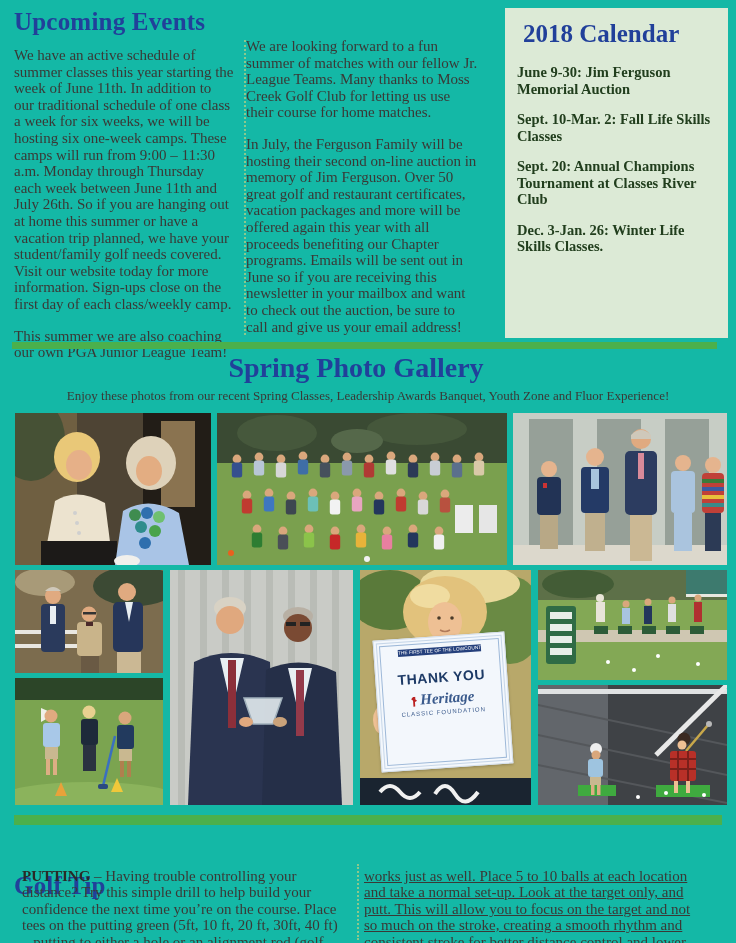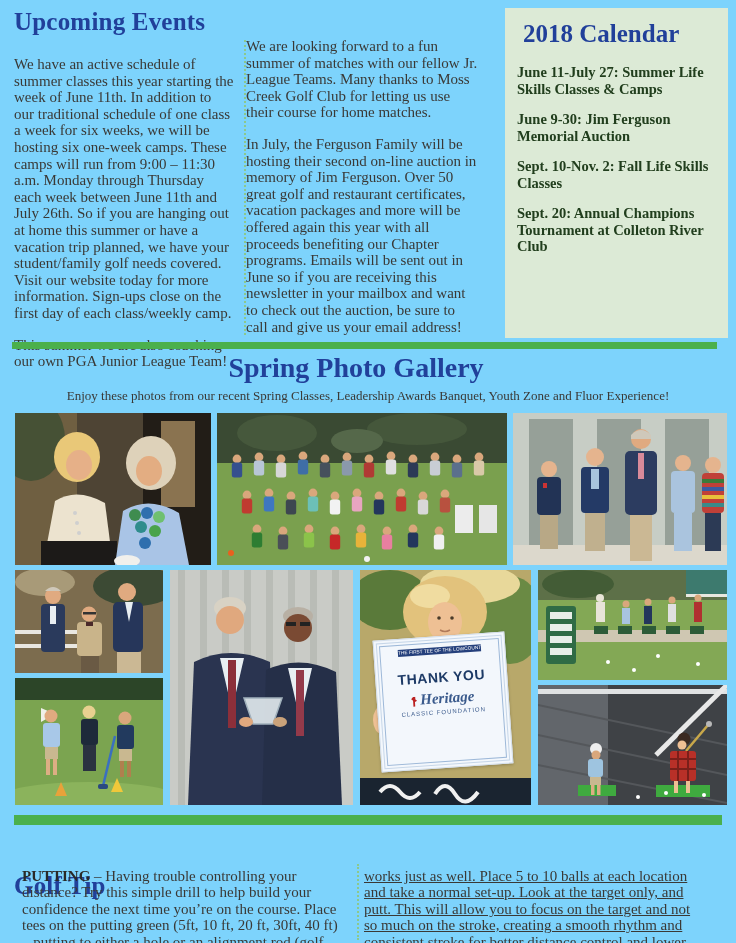--- a/index.html
+++ b/index.html
@@ -1,29 +1,29 @@
 <!DOCTYPE html>
 <html><head>
 <meta charset="utf-8">
 <style>
   html,body{margin:0;padding:0;}
-  #page{position:relative;width:736px;height:943px;background:#7dd3fc;overflow:hidden;
+  #page{position:relative;width:736px;height:943px;background:#14b8a6;overflow:hidden;
         font-family:"Liberation Serif",serif;color:#3a3936;}
   
   .h-blue{color:#21409a;font-weight:bold;margin:0;}
   .h1{font-size:25px;letter-spacing:.2px;}
   .h-gallery{font-size:28px;text-align:center;}
   
   .col-upcoming{position:absolute;left:14px;top:8px;width:221px;}
   .col-summer{position:absolute;left:246px;top:38px;width:233px;}
   .body-p{font-size:15px;line-height:16.6px;margin:0 0 15px 0;}
   .vdot{position:absolute;border-left:2px dotted #8cc88c;}
   #vdot-top{left:244px;top:40px;height:295px;}
   #vdot-golf{left:357px;top:864px;height:76px;}
-  .col-upcoming .body-p:first-of-type{margin-top:20px;}
+  .col-upcoming .body-p:first-of-type{margin-top:11px;}
   
   .calendar{position:absolute;left:505px;top:8px;width:223px;height:330px;
             background:#dcead6;box-sizing:border-box;padding:12px 11px 0 12px;}
   .cal-title{font-size:25px;margin:0 0 16px 6px;}
   .cal-item{font-size:14.5px;line-height:16.5px;font-weight:bold;color:#213e1d;margin:0 0 14px 0;}
   
   .greenbar{position:absolute;background:#4bb04c;}
   #bar1{left:12px;top:342px;width:705px;height:7px;}
   #bar2{left:14px;top:815px;width:708px;height:10px;}
   
@@ -68,24 +68,24 @@
 
   <div id="vdot-top" class="vdot"></div>
 
   <div class="col-summer">
     <p class="body-p">We are looking forward to a fun summer of matches with our fellow Jr. League Teams.  Many thanks to Moss Creek Golf Club for letting us use their course for home matches.</p>
     <p class="body-p">In July, the Ferguson Family will be hosting their second on-line auction in memory of Jim Ferguson.  Over 50 great golf and restaurant certificates, vacation packages and more will be offered again this year with all proceeds benefiting our Chapter programs. Emails will be sent out in June so if you are receiving this newsletter in your mailbox and want to check out the auction, be sure to call and give us your email address!</p>
   </div>
 
   <div class="calendar">
     <h2 class="h-blue cal-title">2018 Calendar</h2>
-    <p class="cal-item">June 11-July 27:  Summer Life Skills Classes &amp; Camps</p>
     <p class="cal-item">June 9-30: Jim Ferguson Memorial Auction</p>
-    <p class="cal-item">Sept. 10-Nov. 2: Fall Life Skills Classes</p>
-    <p class="cal-item">Sept. 20:  Annual Champions Tournament at Colleton River Club</p>
+    <p class="cal-item">Sept. 10-Mar. 2: Fall Life Skills Classes</p>
+    <p class="cal-item">Sept. 20:  Annual Champions Tournament at Classes River Club</p>
+    <p class="cal-item">Dec. 3-Jan. 26: Winter Life Skills Classes.</p>
   </div>
 
   <div id="bar1" class="greenbar"></div>
 
   <h2 id="gallery-title" class="h-blue h-gallery">Spring Photo Gallery</h2>
   <p id="gallery-subtitle">Enjoy these photos from our recent Spring Classes, Leadership Awards Banquet, Youth Zone and Fluor Experience!</p>
 
   <div class="row1">
 
     <div class="photo" style="width:196px;height:152px">

